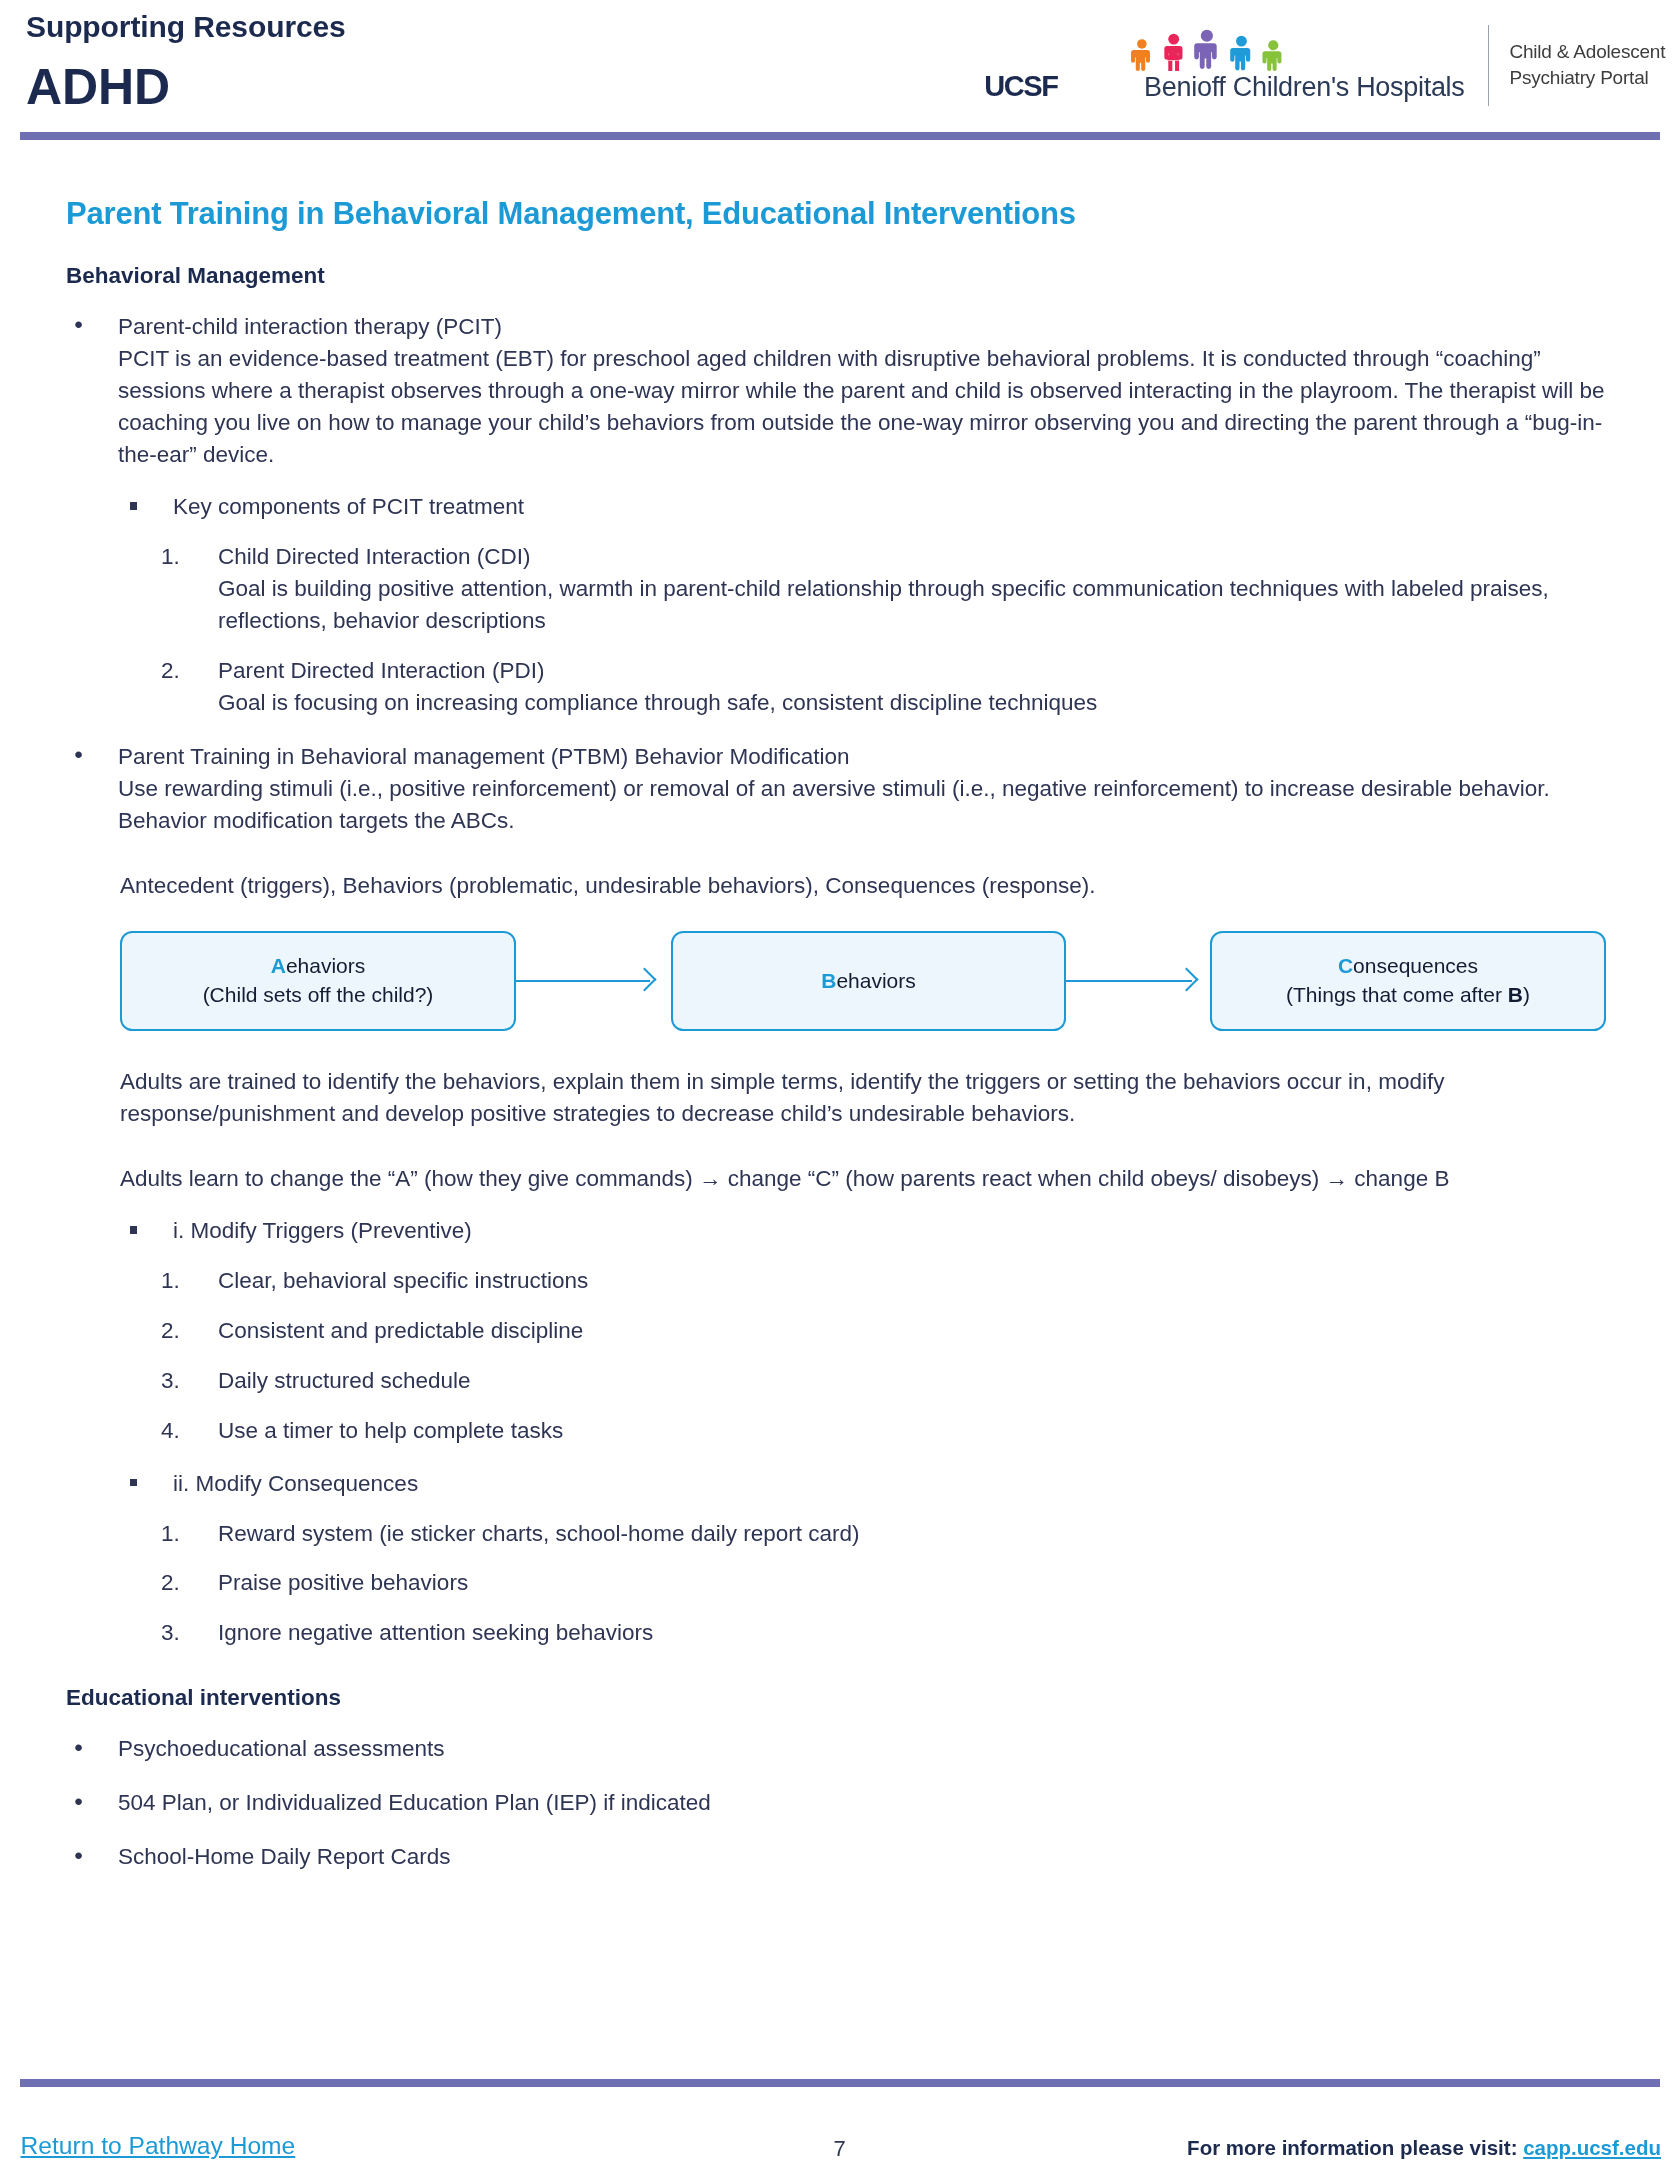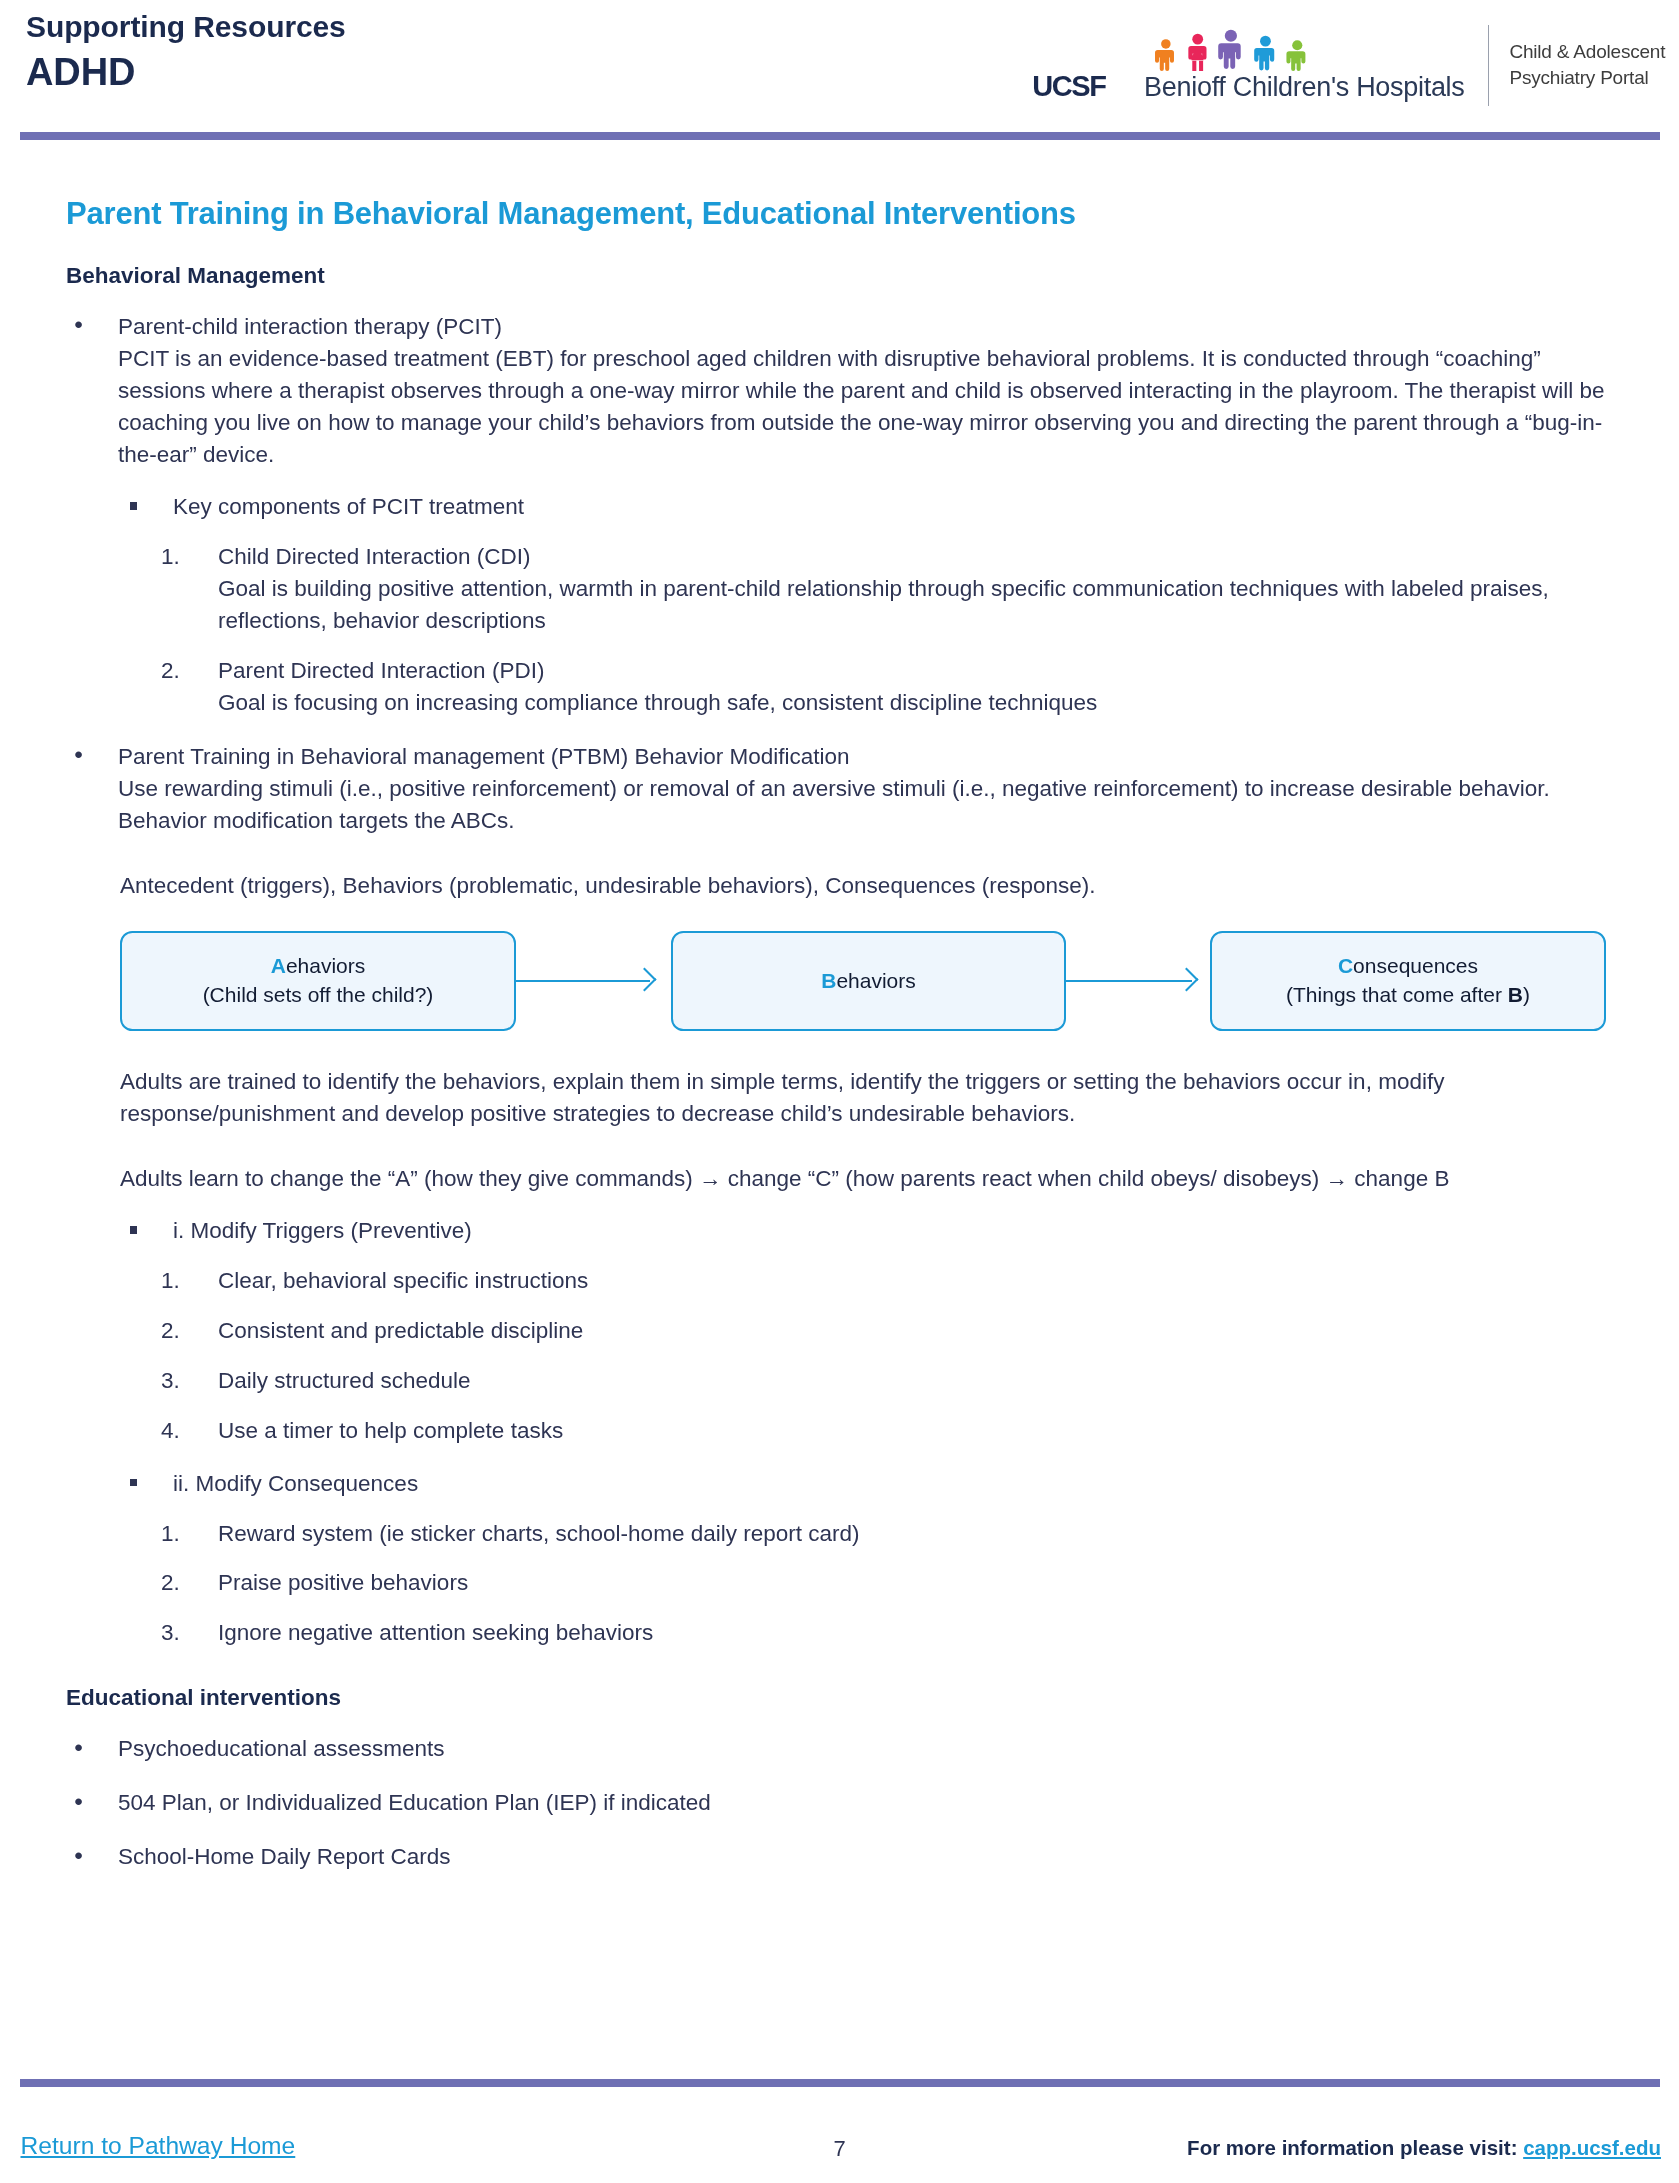--- a/index.html
+++ b/index.html
@@ -32,26 +32,26 @@
     top: 9.6px;
   }
   .hdr-supporting {
     font-size: 30px;
     font-weight: bold;
     color: #1b2a4e;
     letter-spacing: -0.1px;
     line-height: 1.15;
   }
   .hdr-adhd {
-    font-size: 38px;
+    font-size: 50px;
     font-weight: bold;
     color: #1b2a4e;
     letter-spacing: -0.1px;
     line-height: 1.18;
-    margin-top: 6px;
+    margin-top: 14px;
   }
 
   .logo-block {
     position: absolute;
     right: 13.7px;
     top: 20.5px;
     display: flex;
     align-items: center;
     height: 89px;
   }
@@ -78,20 +78,21 @@
     letter-spacing: -1.4px;
     line-height: 1;
     position: relative;
     padding-right: 5.5px;
   }
   .benioff-text {
     font-size: 27px;
     color: #2b3a57;
     line-height: 1;
     letter-spacing: -0.3px;
+    margin-left: 48px;
   }
   .logo-divider {
     width: 1.4px;
     height: 81px;
     background: #9aa0ad;
     margin: 0 20.5px 0 0;
   }
   .portal-text {
     font-size: 19px;
     color: #3d3d3d;

